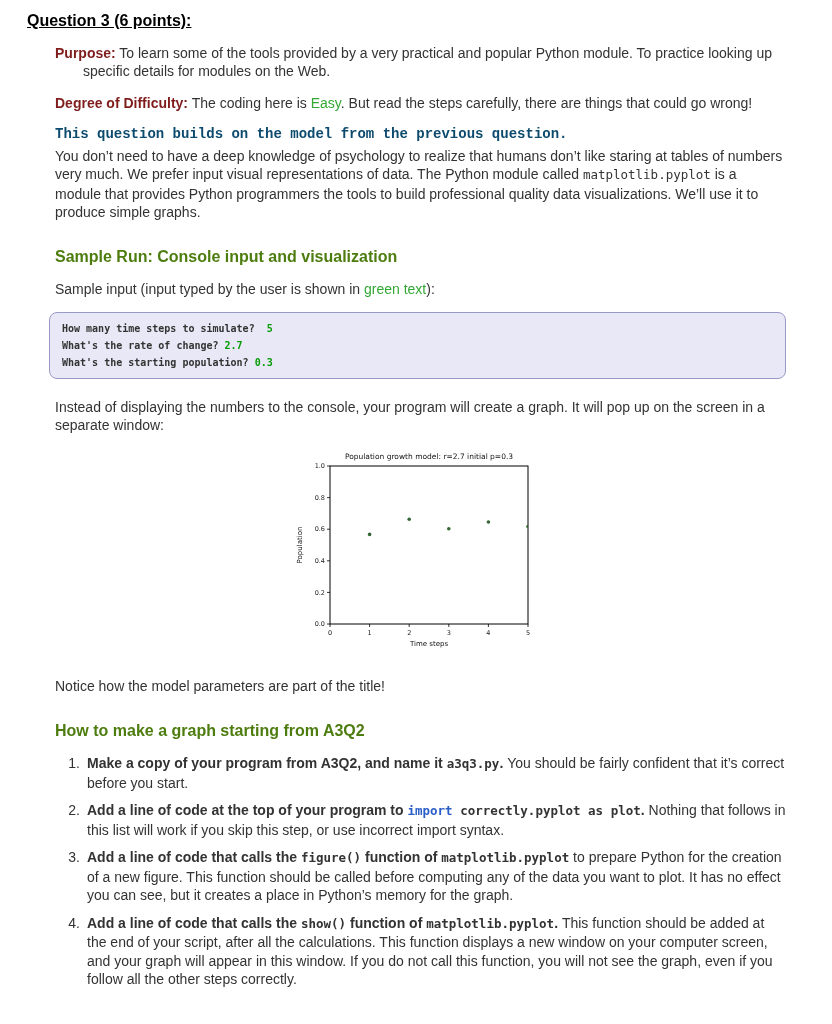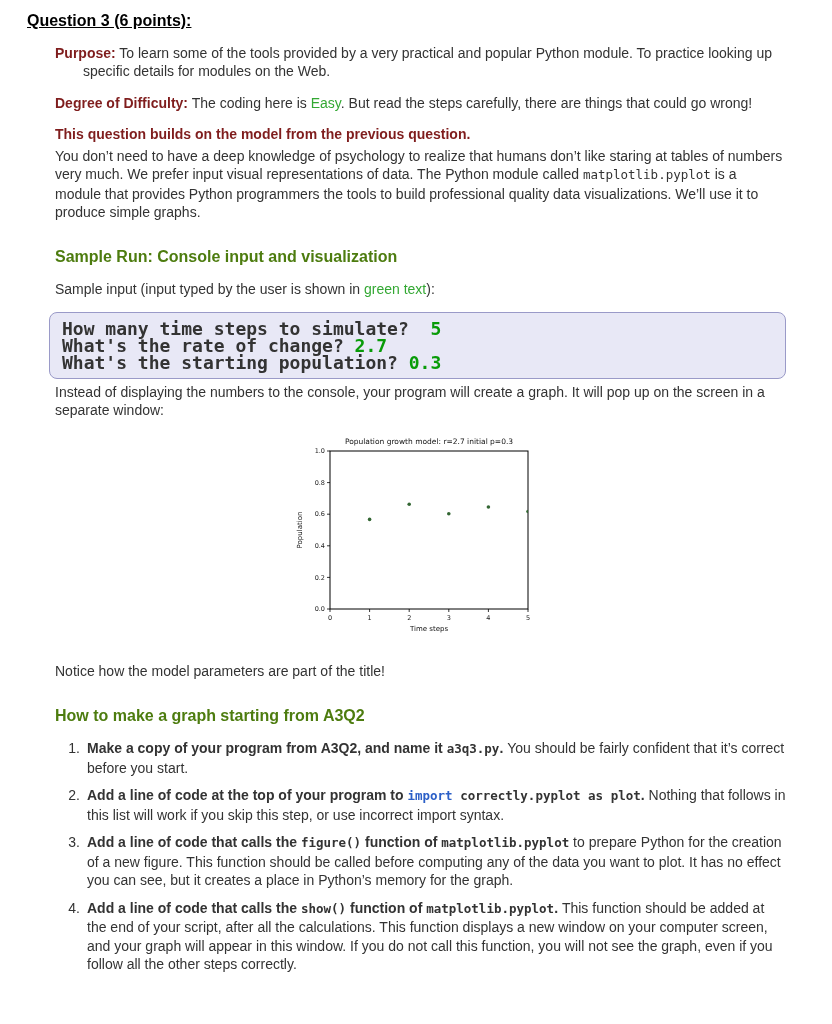--- a/index.html
+++ b/index.html
@@ -12,25 +12,25 @@
   .page { padding: 12px 46px 0 27px; }
   .qtitle { font-size: 16px; font-weight: bold; color: #000000; margin-bottom: 13px; text-decoration: underline; }
   .content { margin-left: 28px; }
   .para { margin: 0 0 13px 0; }
   .hang { padding-left: 28px; text-indent: -28px; }
   .bold { font-weight: bold; }
   .black { color: #7f1d1d; }
   .green { color: #33a833; }
   .mono { font-family: "DejaVu Sans Mono", monospace; font-size: 12.5px; }
   .blue-heading { font-size: 16px; font-weight: bold; color: #4d7c0f; margin: 26px 0 14px 0; }
-  .builds-heading { font-weight: bold; color: #7f1d1d; margin: 0 0 3px 0; }
+  .builds-heading { font-weight: bold; color: #0c4a6e; margin: 0 0 3px 0; font-family: Liberation Mono, monospace; }
   .console {
     background: #e8e8f6; border: 1px solid #9a9ac8; border-radius: 8px;
-    padding: 7px 12px; margin: 0 0 4px -6px;
-    font-family: "DejaVu Sans Mono", monospace; font-size: 18px; font-weight: bold; color: #333333;
+    padding: 7px 12px; margin: 0 0 19px -6px;
+    font-family: "DejaVu Sans Mono", monospace; font-size: 10px; font-weight: bold; color: #333333;
   }
   .console-line { white-space: pre; line-height: 17px; }
   .console-input { color: #089b08; }
   .chart-wrap { text-align: center; margin: 6px 0 10px 0; }
   .chart-wrap svg { display: inline-block; }
   svg text { font-family: "DejaVu Sans", sans-serif; }
   .steps { padding-left: 10px; }
   .step { display: flex; margin-bottom: 9px; }
   .step-num { width: 15px; text-align: right; margin-right: 7px; flex-shrink: 0; }
   .step-body { flex: 1; }

